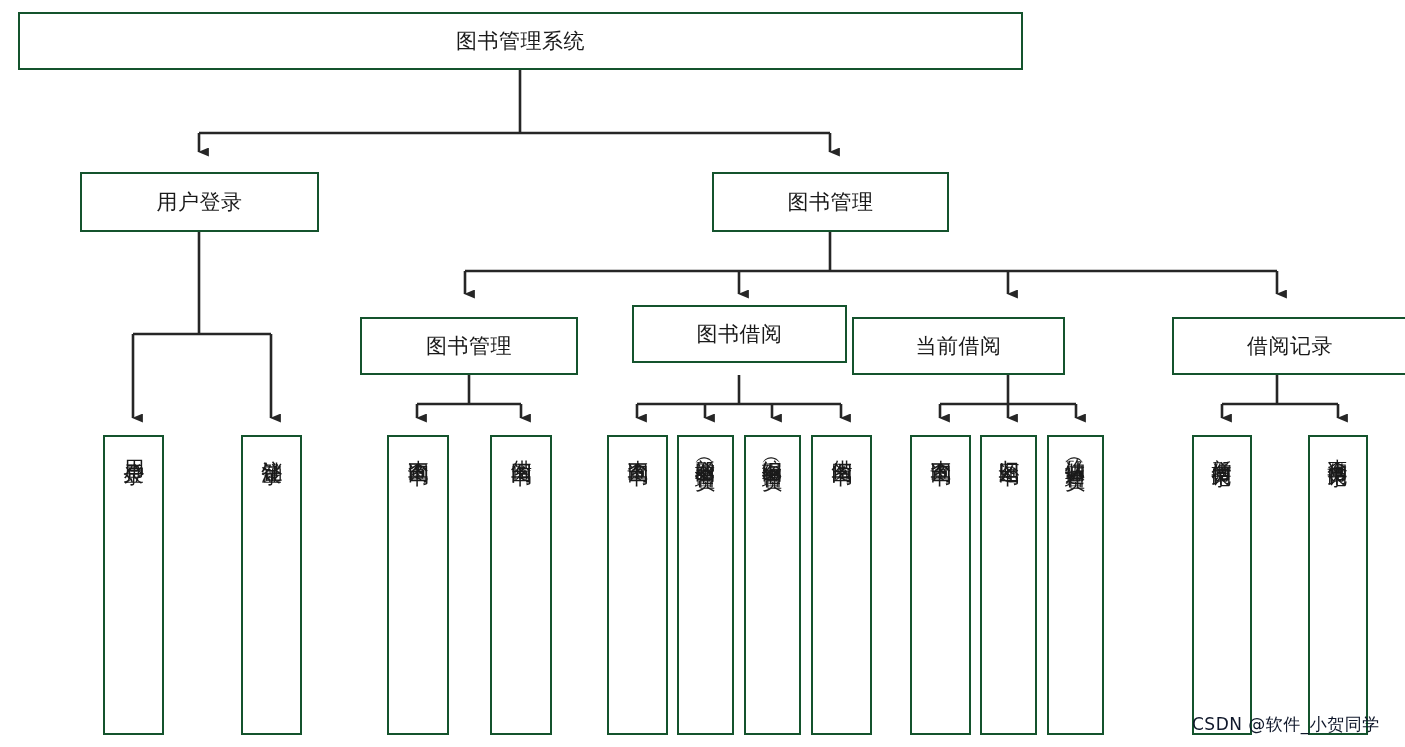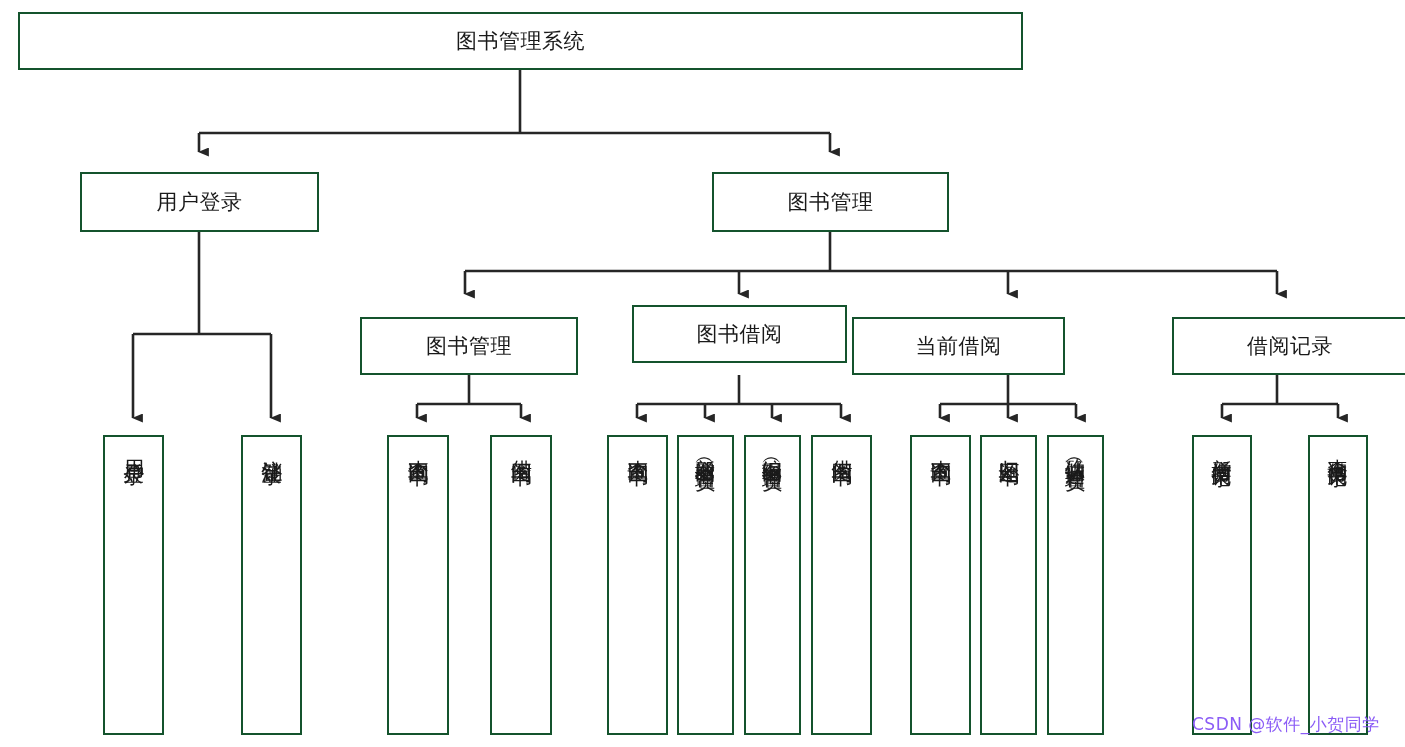--- a/index.html
+++ b/index.html
@@ -55,21 +55,21 @@
     align-items: flex-start;
     justify-content: center;
     padding-top: 6px;
   }
   .node.leaf.tall .node-label {
     font-size: 20px;
   }
   .watermark {
     position: absolute;
     z-index: 5;
-    color: #8b5cf6;
+    color: #0f172a;
     font-size: 17px;
     letter-spacing: 0.5px;
     white-space: nowrap;
     user-select: none;
   }
 </style>
 </head>
 <body>
 
 <div id="canvas">

